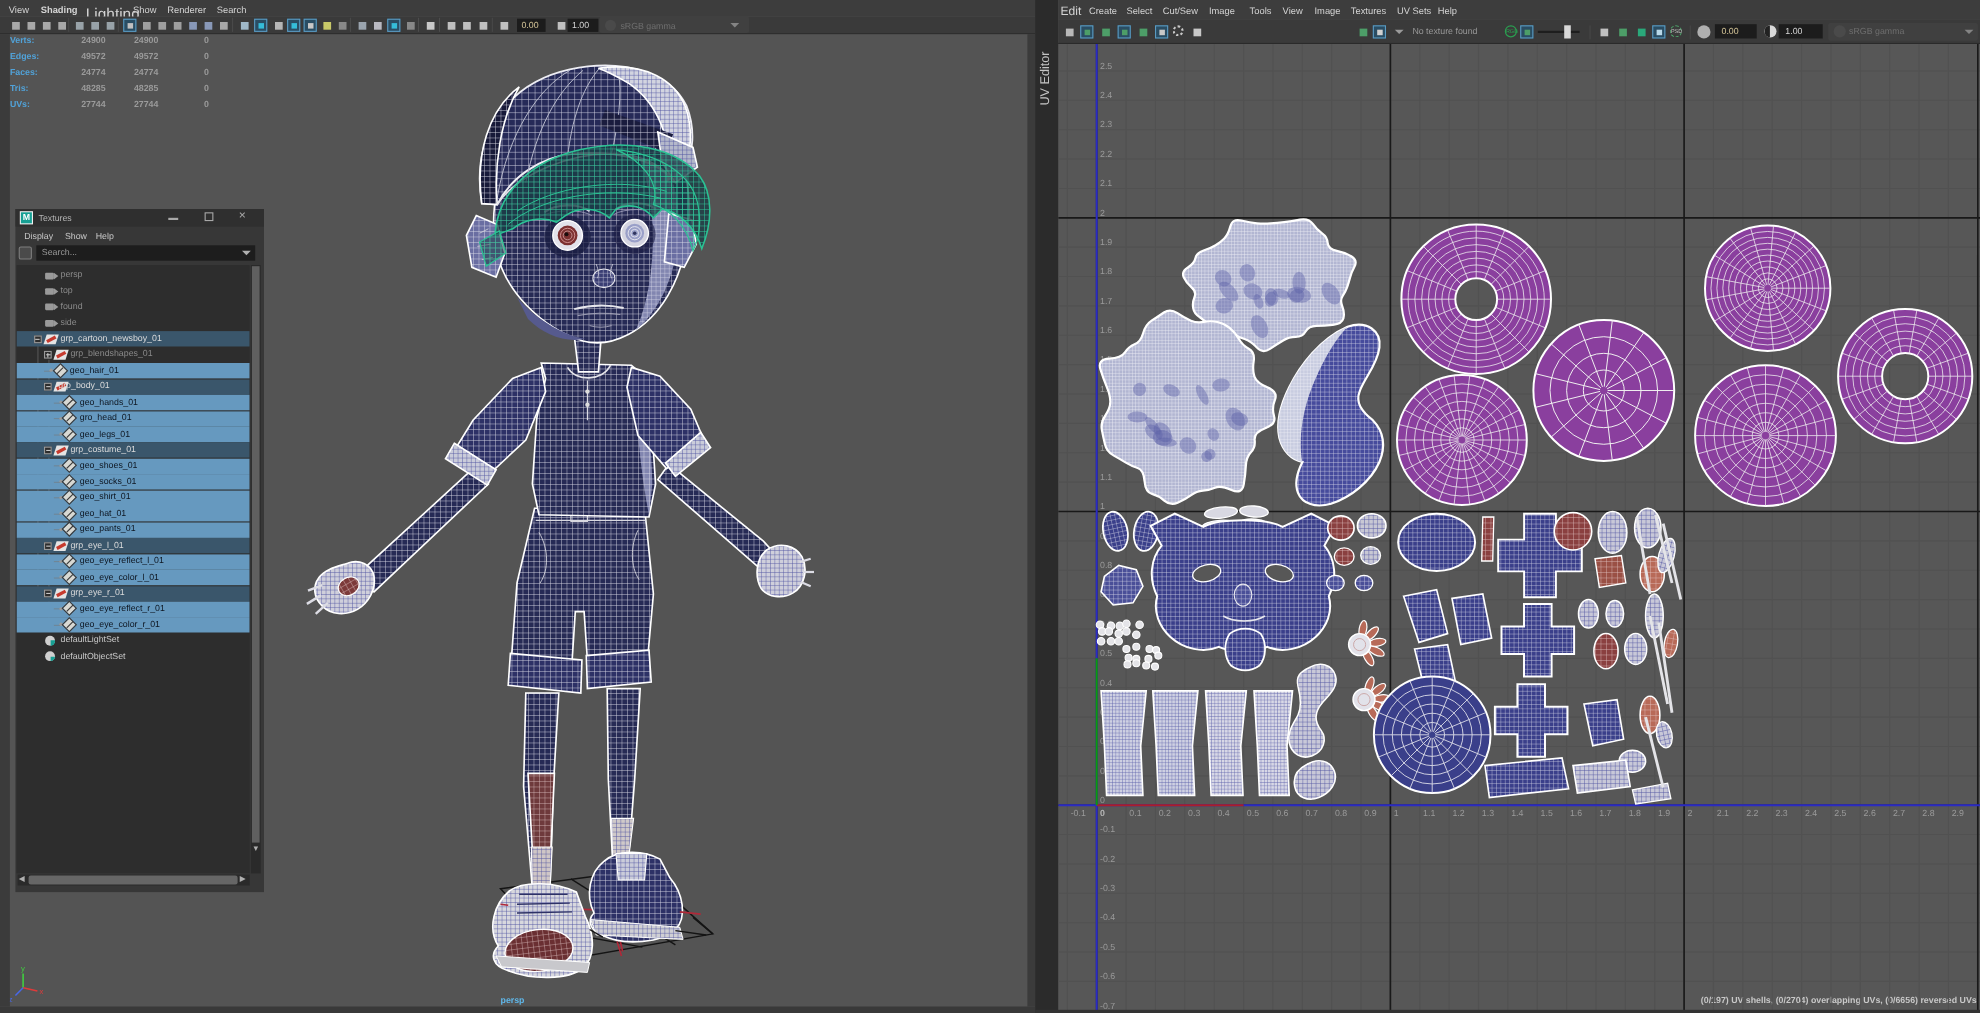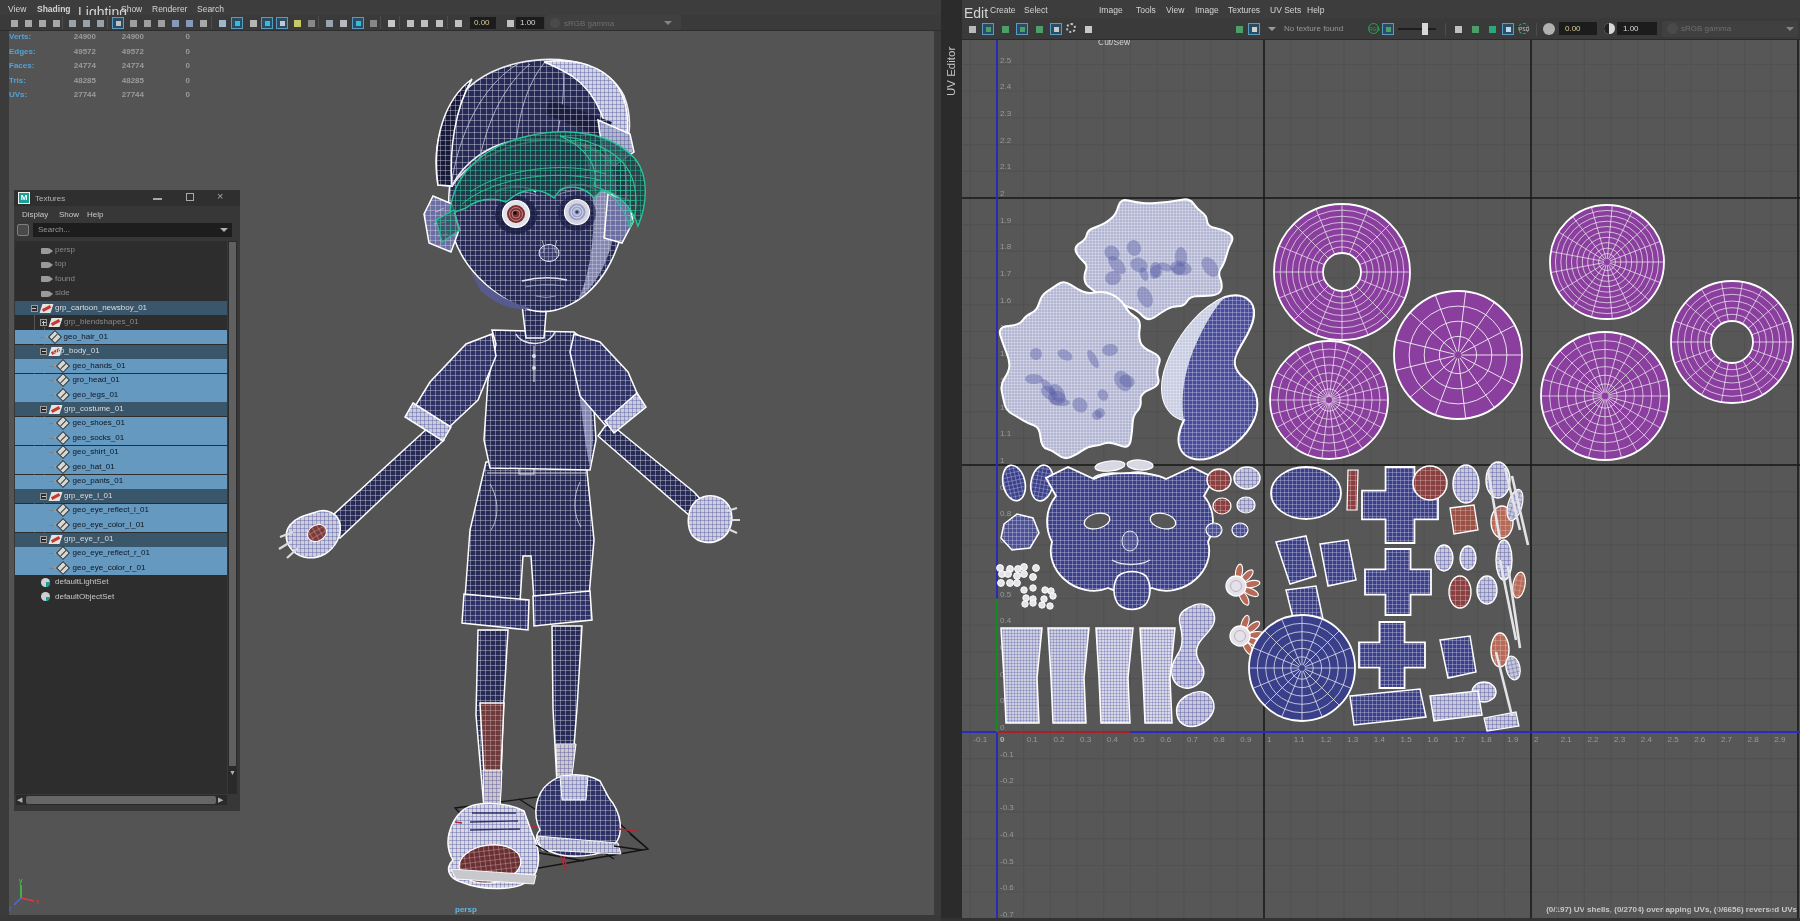--- a/index.html
+++ b/index.html
@@ -346,24 +346,24 @@
       <line x1="21" y1="898" x2="14" y2="905" stroke="#4868e8"></line>
     </g>
     <text x="19" y="883" fill="#3fd43f" font-size="7">y</text>
     <text x="36" y="904" fill="#e03a3a" font-size="7">x</text>
     <text x="8" y="911" fill="#4868e8" font-size="7">z</text>
   </svg>
 <div style="position:absolute;left:941px;top:0;width:859px;height:921px;background:#575757"></div>
 <div style="position:absolute;left:941px;top:0;width:21px;height:921px;background:#2b2b2b"></div>
 <div style="position:absolute;left:945px;top:96px;color:#c4c4c4;font-size:11.5px;white-space:nowrap;transform:rotate(-90deg);transform-origin:0 0">UV Editor</div>
 <div style="position:absolute;left:962px;top:0;width:838px;height:18px;background:#3d3d3d"></div>
-<div style="position:absolute;left:964px;top:5px;color:#d4d4d4;font-size:14px;font-weight:normal;white-space:nowrap;">Edit</div>
+<div style="position:absolute;left:964px;top:5px;color:#d4d4d4;font-size:11px;font-weight:normal;white-space:nowrap;">Edit</div>
 <div style="position:absolute;left:990px;top:5px;color:#d4d4d4;font-size:8.5px;font-weight:normal;white-space:nowrap;">Create</div>
 <div style="position:absolute;left:1024px;top:5px;color:#d4d4d4;font-size:8.5px;font-weight:normal;white-space:nowrap;">Select</div>
-<div style="position:absolute;left:1098px;top:5px;color:#d4d4d4;font-size:8.5px;font-weight:normal;white-space:nowrap;margin-top:32px;">Cut/Sew</div>
+<div style="position:absolute;left:1057px;top:5px;color:#d4d4d4;font-size:8.5px;font-weight:normal;white-space:nowrap;">Cut/Sew</div>
 <div style="position:absolute;left:1099px;top:5px;color:#d4d4d4;font-size:8.5px;font-weight:normal;white-space:nowrap;">Image</div>
 <div style="position:absolute;left:1136px;top:5px;color:#d4d4d4;font-size:8.5px;font-weight:normal;white-space:nowrap;">Tools</div>
 <div style="position:absolute;left:1166px;top:5px;color:#d4d4d4;font-size:8.5px;font-weight:normal;white-space:nowrap;">View</div>
 <div style="position:absolute;left:1195px;top:5px;color:#d4d4d4;font-size:8.5px;font-weight:normal;white-space:nowrap;">Image</div>
 <div style="position:absolute;left:1228px;top:5px;color:#d4d4d4;font-size:8.5px;font-weight:normal;white-space:nowrap;">Textures</div>
 <div style="position:absolute;left:1270px;top:5px;color:#d4d4d4;font-size:8.5px;font-weight:normal;white-space:nowrap;">UV Sets</div>
 <div style="position:absolute;left:1307px;top:5px;color:#d4d4d4;font-size:8.5px;font-weight:normal;white-space:nowrap;">Help</div>
 <div style="position:absolute;left:962px;top:18px;width:838px;height:22px;background:#3a3a3a"></div>
 <div style="position:absolute;left:962px;top:39px;width:838px;height:1px;background:#2a2a2a"></div>
 <div style="position:absolute;left:966px;top:23px;width:12px;height:12px;">

